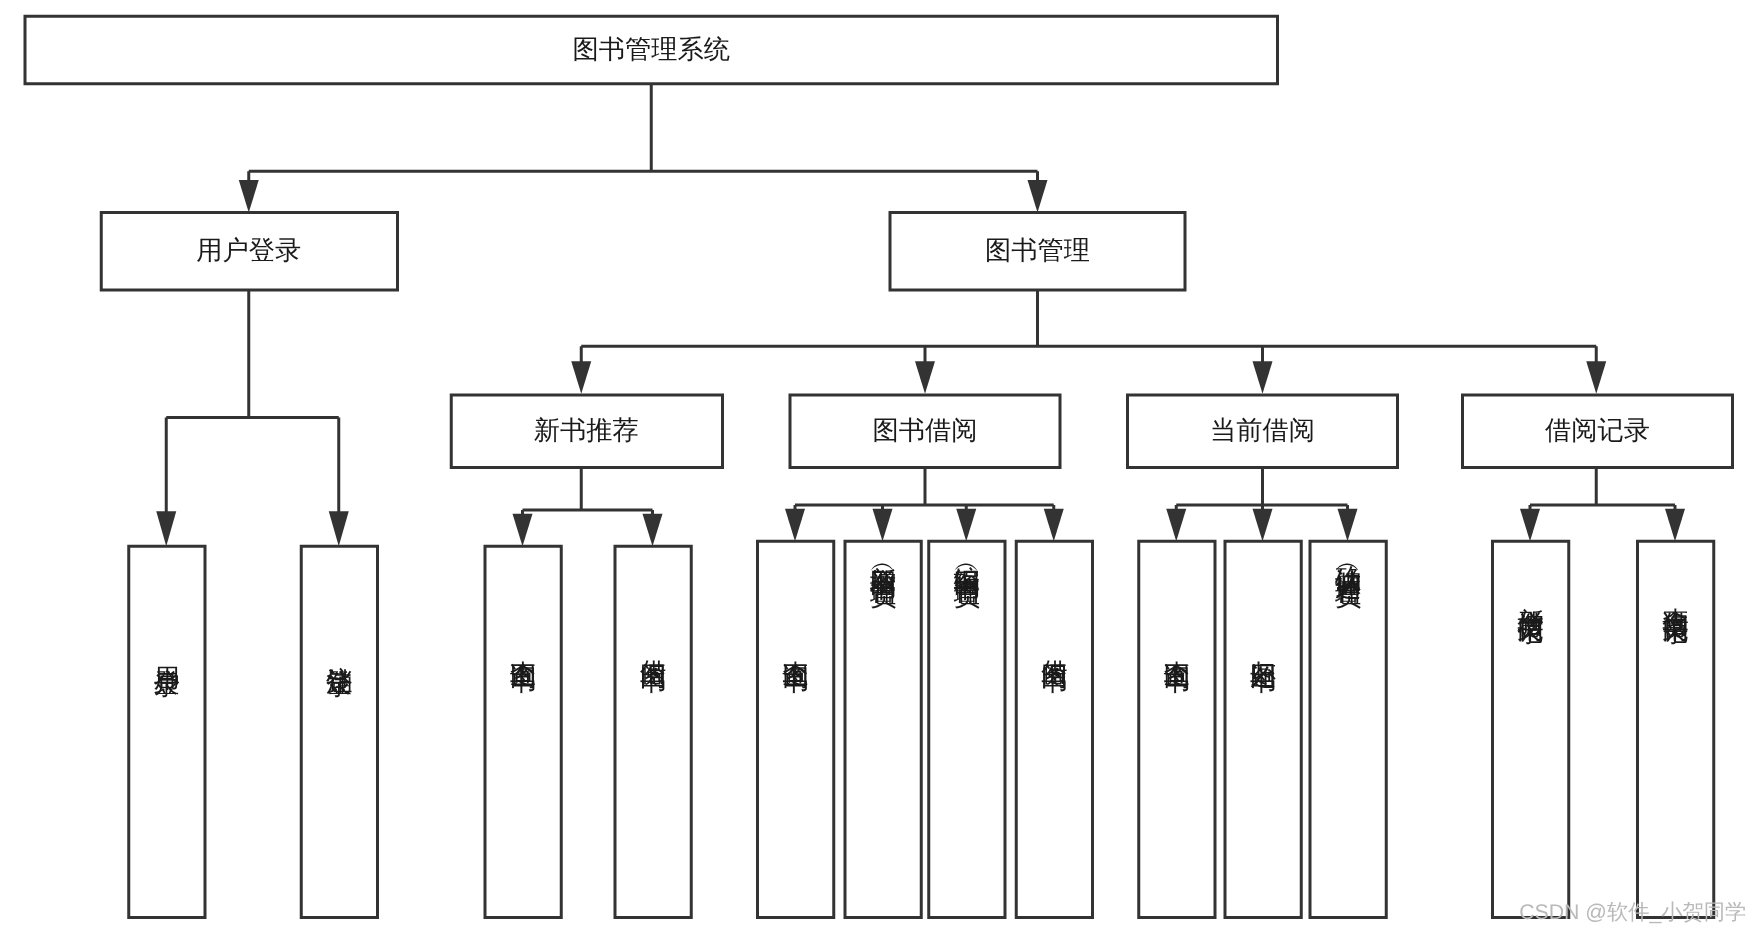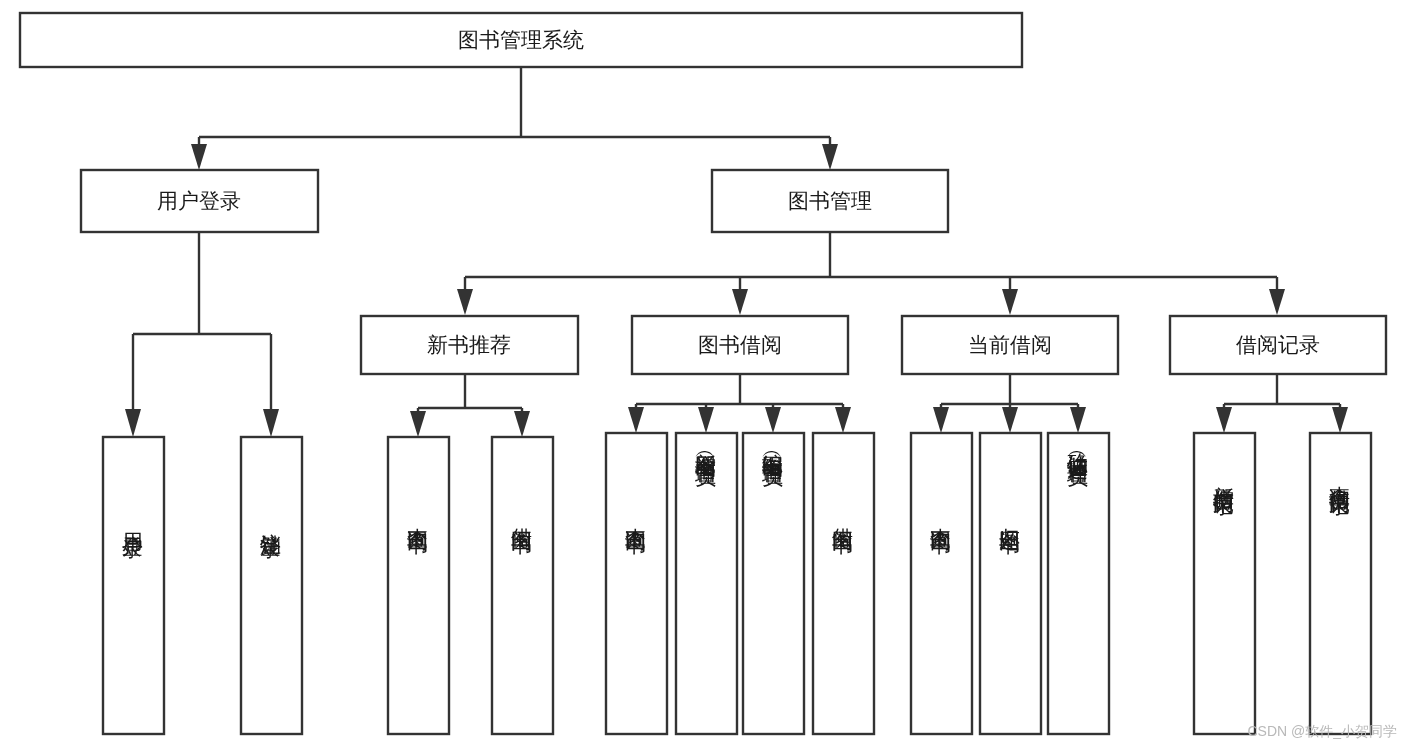--- a/index.html
+++ b/index.html
@@ -48,21 +48,21 @@
   }
   .arrow-head {
     fill: #333333;
     stroke: none;
   }
   .watermark {
     position: absolute;
     right: 8px;
     bottom: 6px;
     font-family: "Liberation Sans", "DejaVu Sans", sans-serif;
-    font-size: 14px;
+    font-size: 17px;
     color: #b9b9b9;
     white-space: nowrap;
     pointer-events: none;
     margin-left: 44px;
   }
 </style>
 </head>
 <body>
 
 <svg id="diagram" viewBox="0 0 1405 747">

